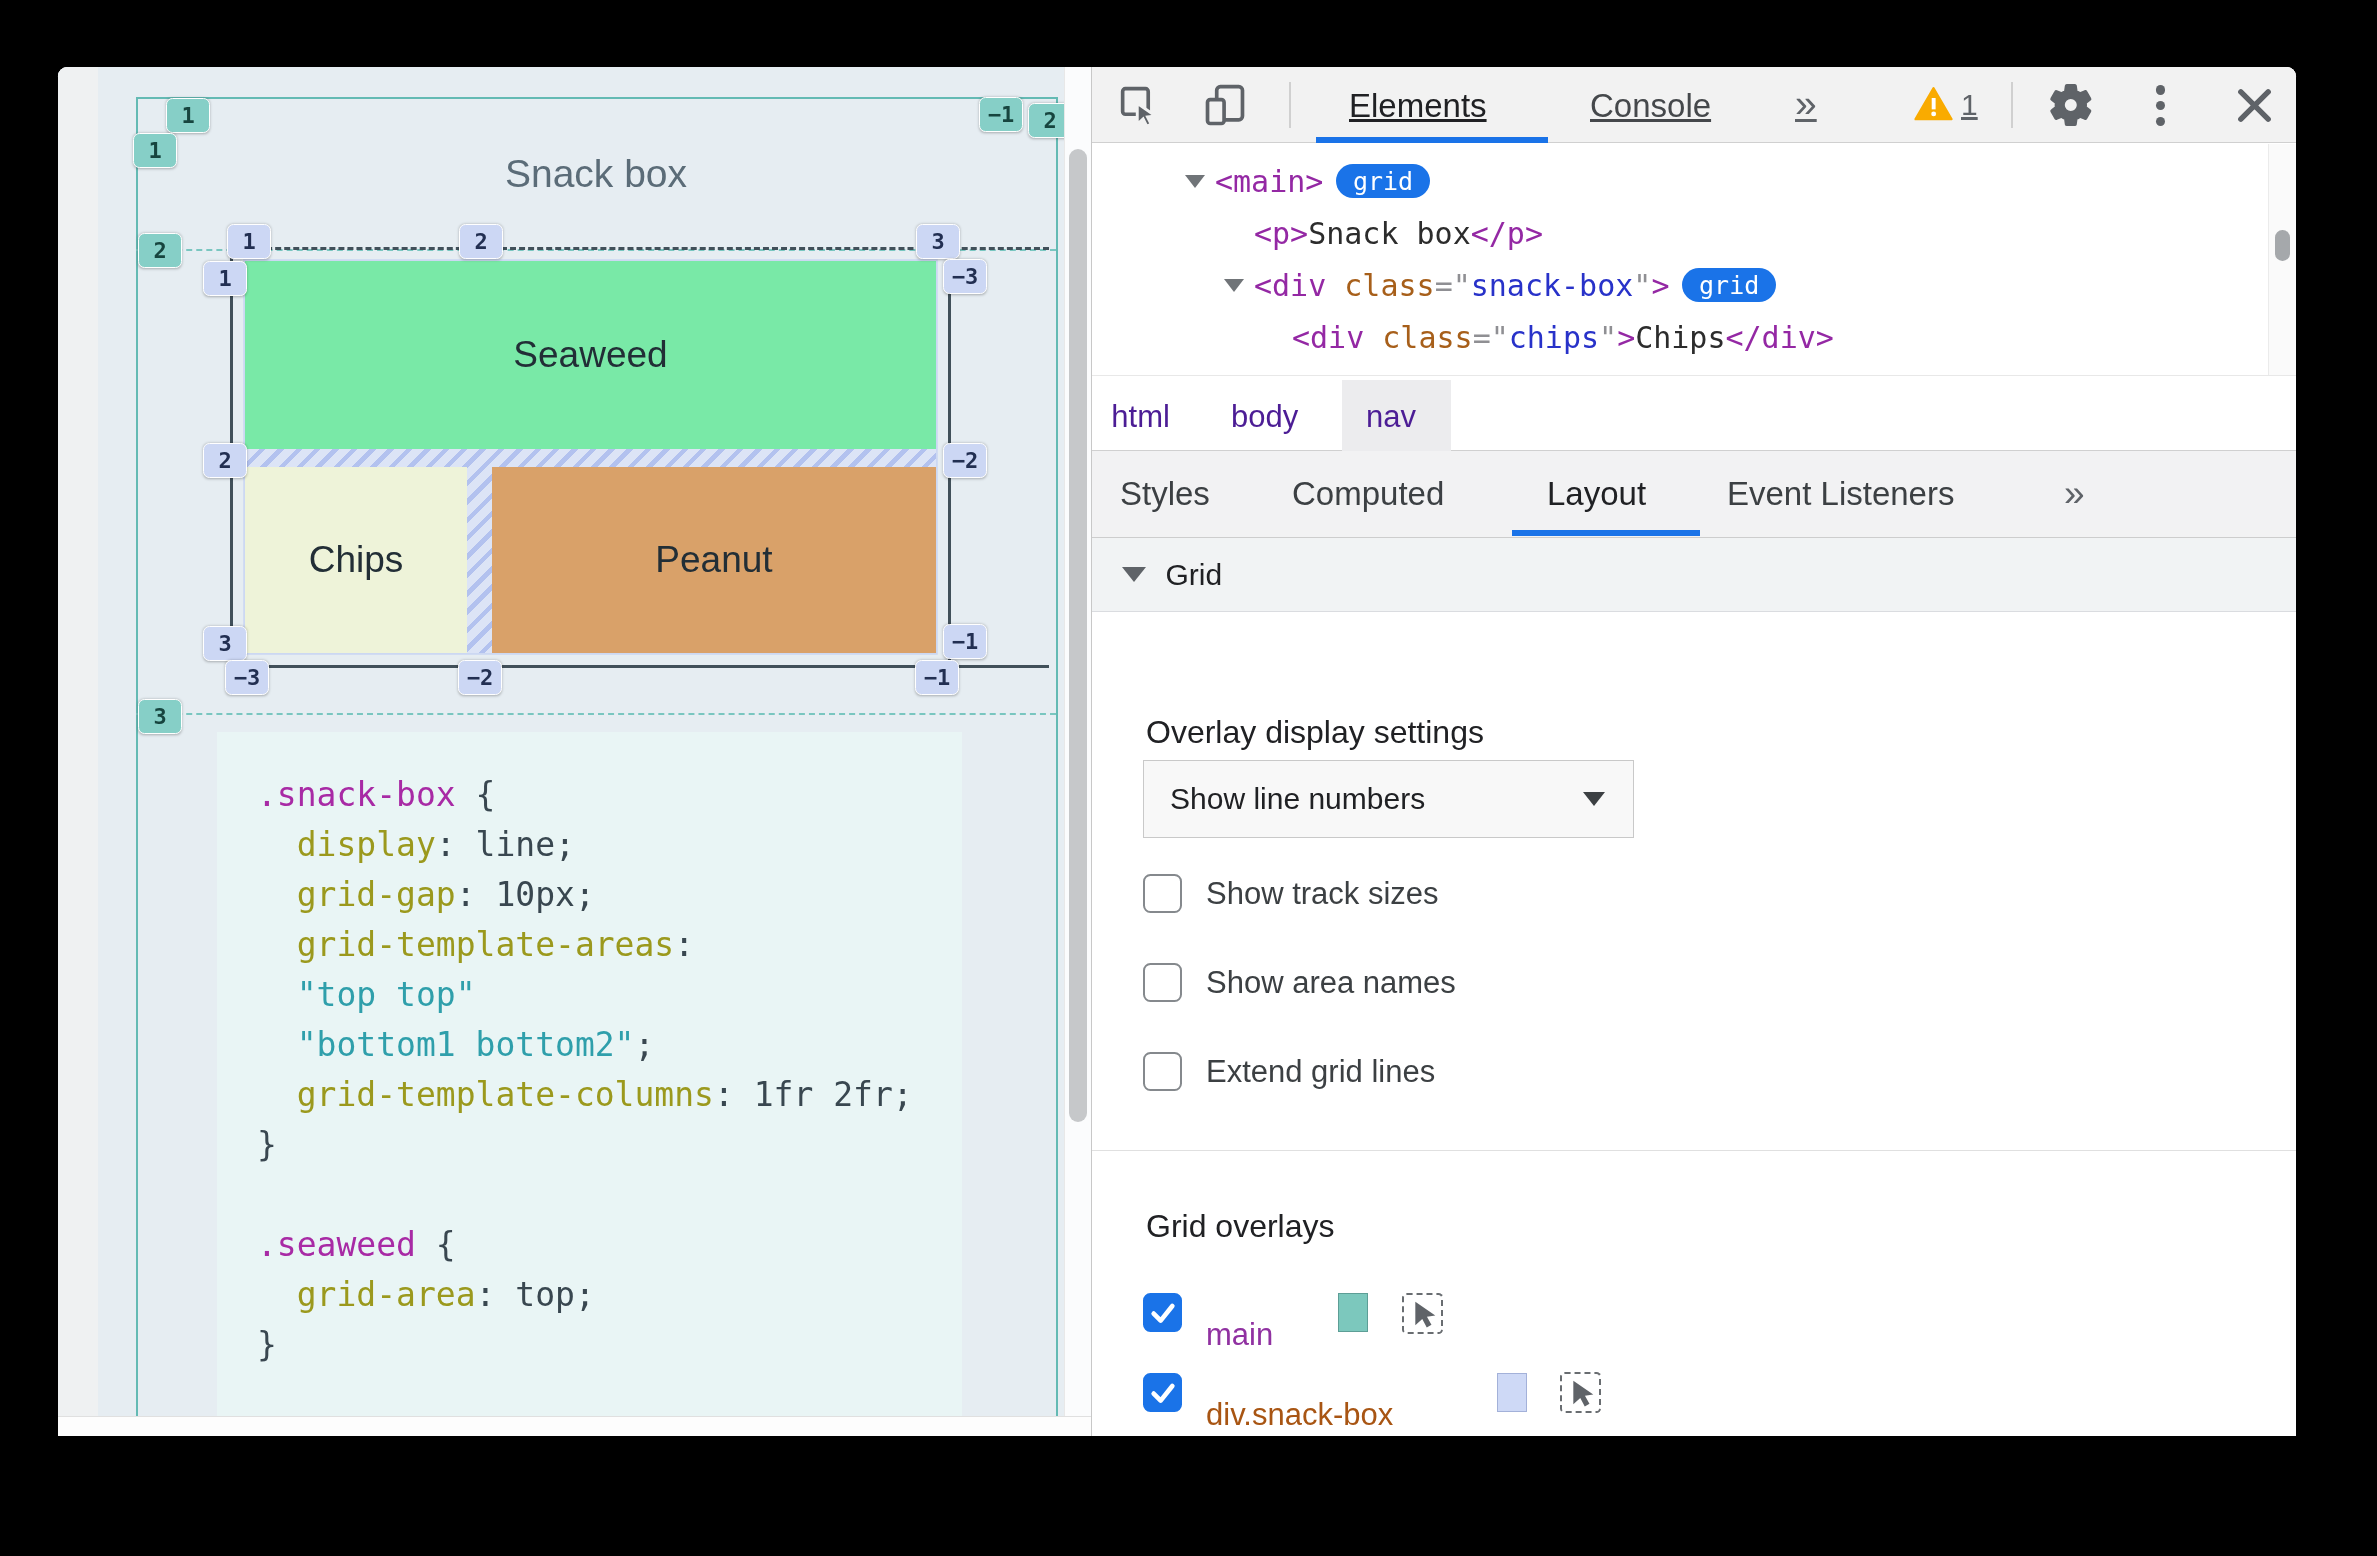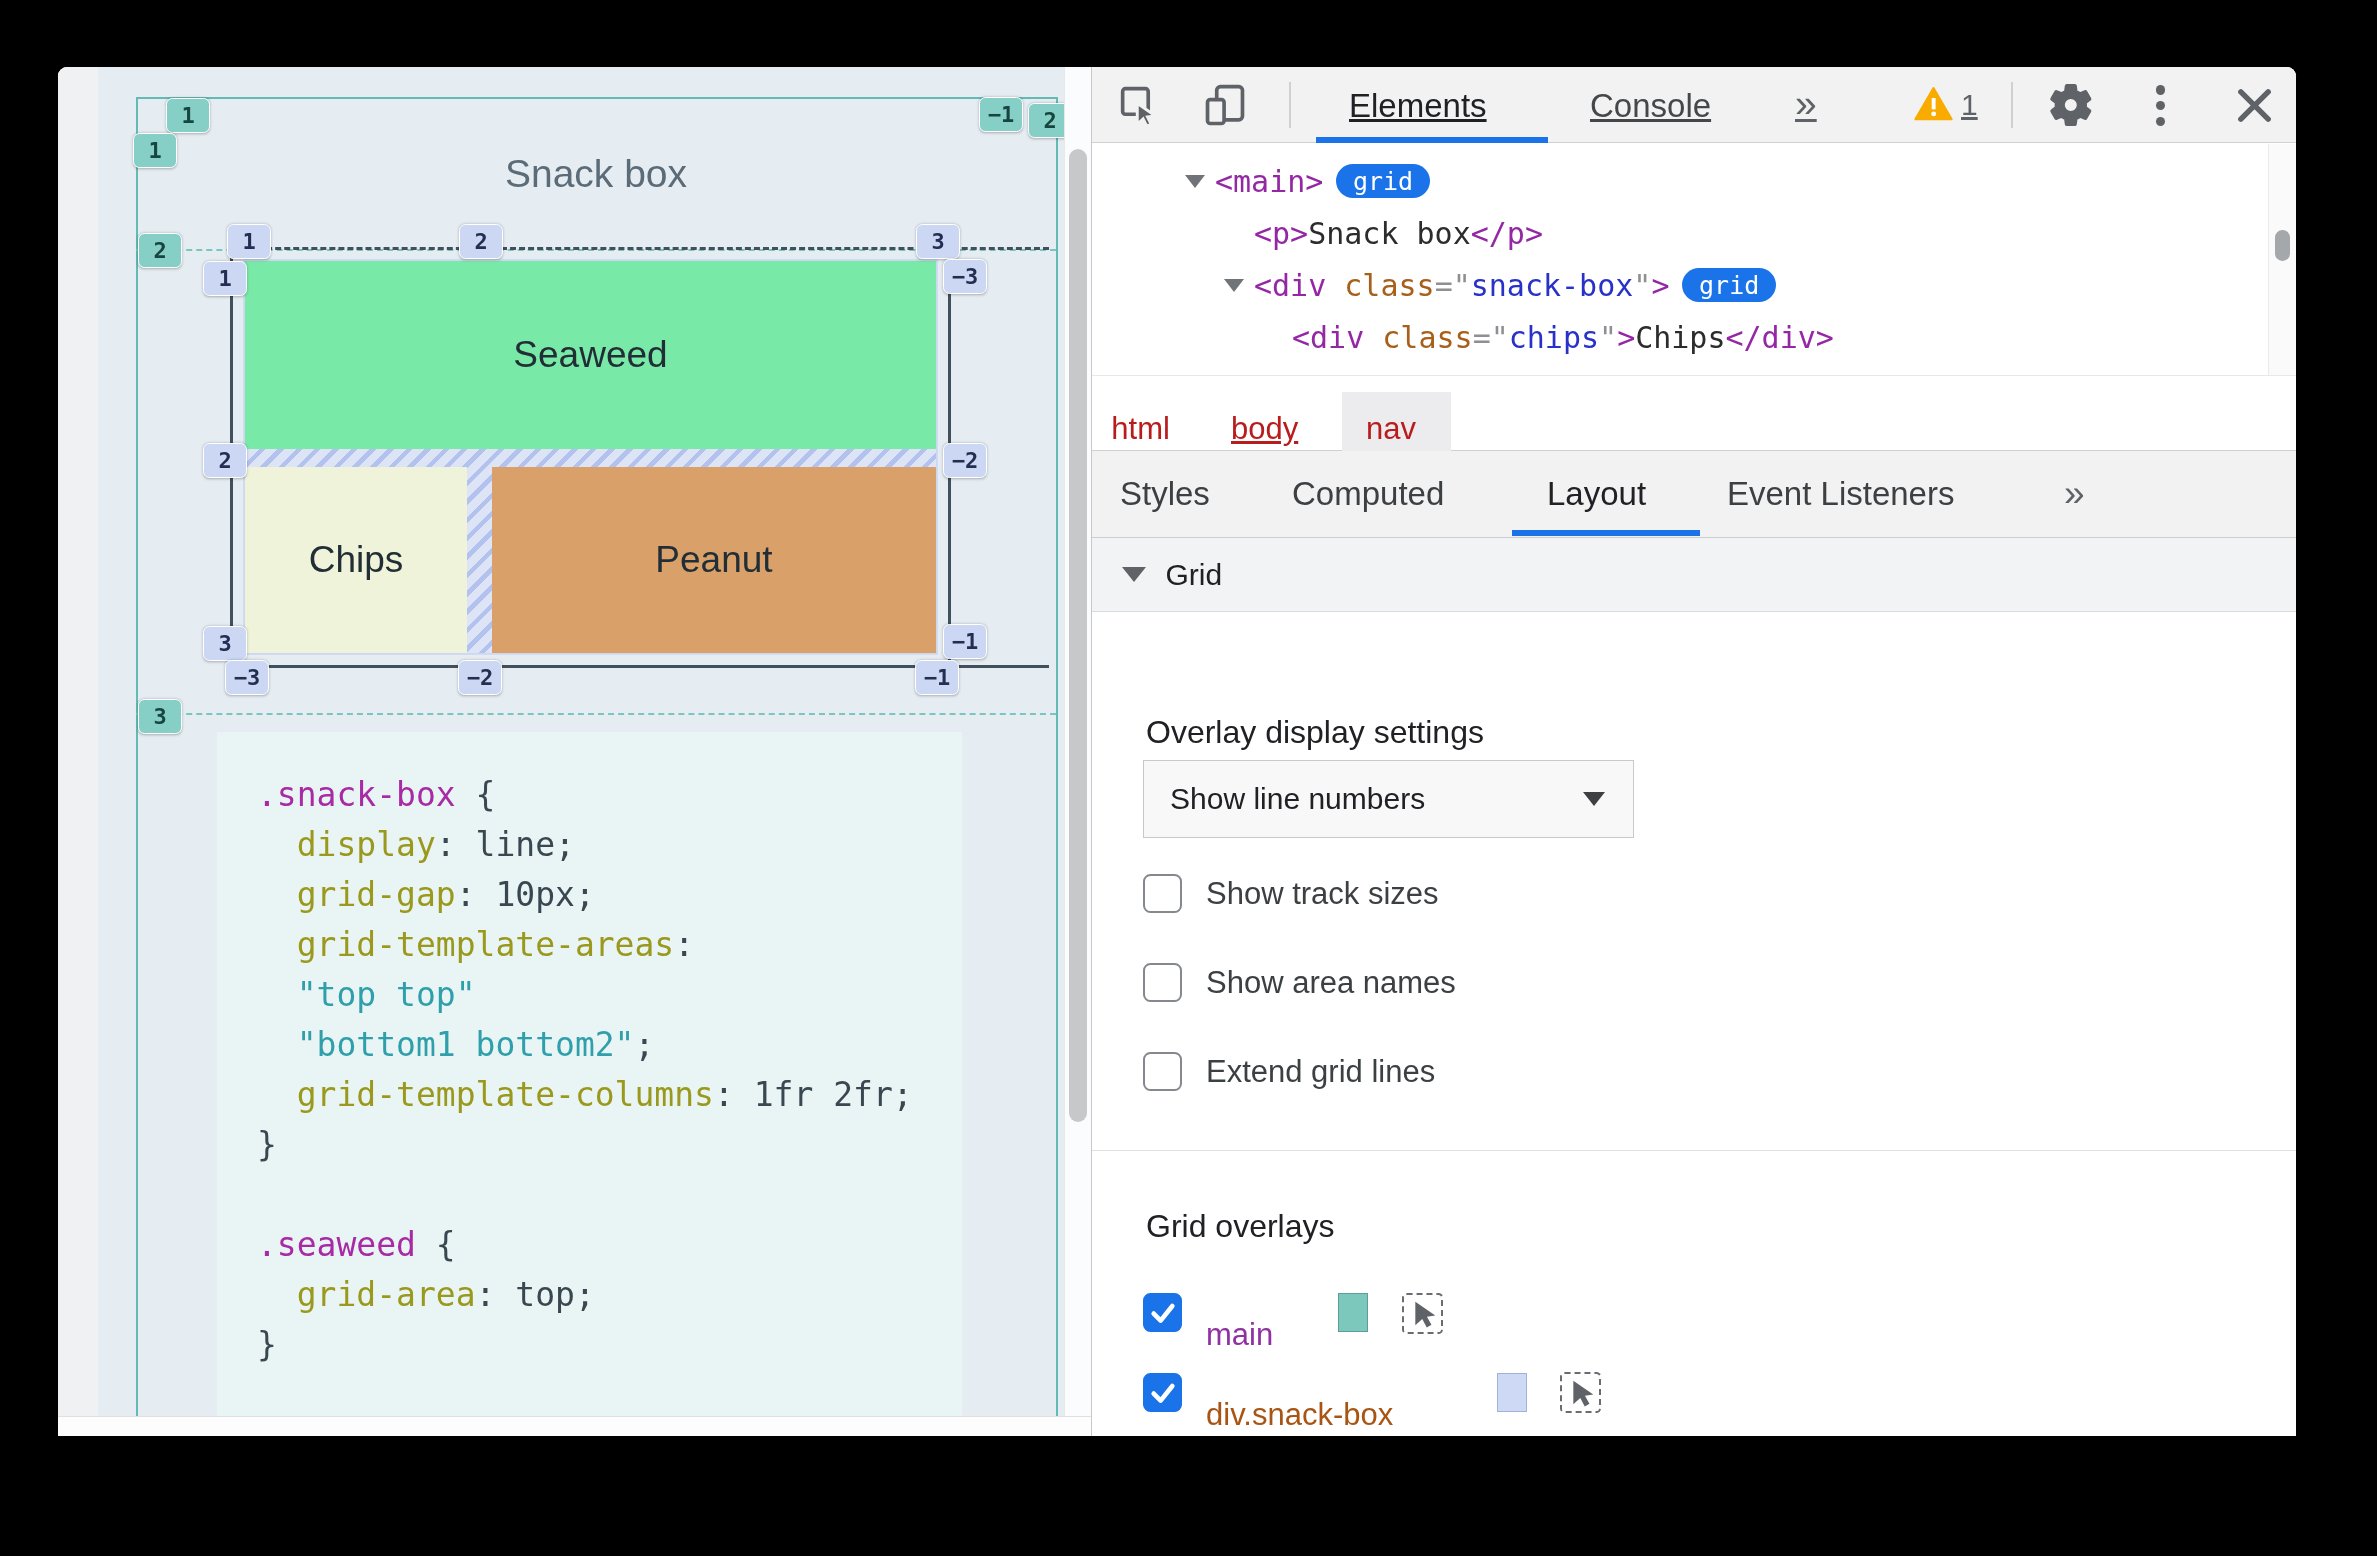--- a/index.html
+++ b/index.html
@@ -49,21 +49,21 @@
   #dom-tree{position:absolute;left:0;top:11px;width:1169px;}
   .dom-row{height:52px;display:flex;align-items:center;white-space:pre;}
   .dom-arrow{width:30px;display:flex;align-items:center;}
   .dom-arrow::before{content:"";width:0;height:0;border-left:10px solid transparent;border-right:10px solid transparent;border-top:13px solid #707478;}
   .dom-arrow.hide::before{display:none;}
   .tk-tag{color:#9428a4;}.tk-attr{color:#a75f1a;}.tk-q{color:#8f8f93;}.tk-val{color:#2832c9;}.tk-txt{color:#2c2c2c;}
   .grid-pill{margin-left:13px;background:#1a73e8;color:#fff;border-radius:20px;padding:2.8px 16.6px;font-size:25px;}
   #dom-vscroll{left:1176px;top:77px;width:28.5px;height:231px;background:#fafafa;border-left:0.9px solid #ebebeb;}
   #dom-vthumb{left:6.4px;top:86px;width:14.7px;height:31px;background:#a5a8ab;border-radius:7.4px;}
   #breadcrumb{left:0;top:308px;width:1204px;height:76px;background:#fff;border-top:0.9px solid #e8e8e8;border-bottom:0.9px solid #d0d0d0;}
-  .crumb{position:absolute;top:16px;height:100%;display:flex;align-items:center;font-size:31px;color:#b91c1c;}
+  .crumb{position:absolute;top:4px;height:100%;display:flex;align-items:center;font-size:31px;color:#4c1d95;}
   #crumb-nav-chip{left:250px;width:109px;background:#ececee;justify-content:center;}
   #panel-tabs{left:0;top:384px;width:1204px;height:87px;background:#f2f2f3;border-bottom:0.9px solid #cdcdcd;}
   .ptab{position:absolute;top:0;height:100%;display:flex;align-items:center;font-size:33px;color:#3c4043;}
   #layout-underline{left:420px;top:79px;width:188px;height:6.4px;background:#1a73e8;}
   #grid-header{left:0;top:471px;width:1204px;height:74px;background:#f1f3f4;border-bottom:0.9px solid #dadce0;display:flex;align-items:center;}
   #grid-header-arrow{margin-left:29.5px;width:0;height:0;border-left:12px solid transparent;border-right:12px solid transparent;border-top:15.7px solid #5f6368;}
   #grid-header-label{margin-left:20px;font-size:30px;color:#202124;}
   .section-title{position:absolute;left:54px;font-size:32px;font-weight:500;color:#202124;}
   #dropdown{left:51px;top:693px;width:491px;height:78px;background:#f8f8f8;border:1.8px solid #c9c9c9;border-radius:0;display:flex;align-items:center;}
   #dropdown-label{margin-left:26px;font-size:30px;color:#202124;}
@@ -202,21 +202,21 @@
           <div class="dom-row" style="padding-left: 197px;"><span class="dom-arrow hide"></span><span class="tk-tag">&lt;div </span><span class="tk-attr">class</span><span class="tk-q">="</span><span class="tk-val">peanut</span><span class="tk-q">"</span><span class="tk-tag">&gt;</span><span class="tk-txt">Peanut</span><span class="tk-tag">&lt;/div&gt;</span></div>
         </div>
     </div>
     <div id="dom-vscroll" class="abs">
       <div id="dom-vthumb" class="abs"></div>
     </div>
 
     <div id="breadcrumb" class="abs">
       <div id="crumb-nav-chip" class="crumb"></div>
       <div class="crumb" style="left:19.3px;">html</div>
-      <div class="crumb" style="left:139px;text-decoration:underline;">body</div>
+      <div class="crumb" style="left:139px;">body</div>
       <div class="crumb" style="left:274px;">nav</div>
     </div>
 
     <div id="panel-tabs" class="abs">
       <div class="ptab" style="left:28px;">Styles</div>
       <div class="ptab" style="left:200px;">Computed</div>
       <div class="ptab" style="left:455px;color:#202124;">Layout</div>
       <div class="ptab" style="left:635px;">Event Listeners</div>
       <div class="ptab" style="left:972px;font-size:37px;color:#5f6368;">»</div>
       <div id="layout-underline" class="abs"></div>

